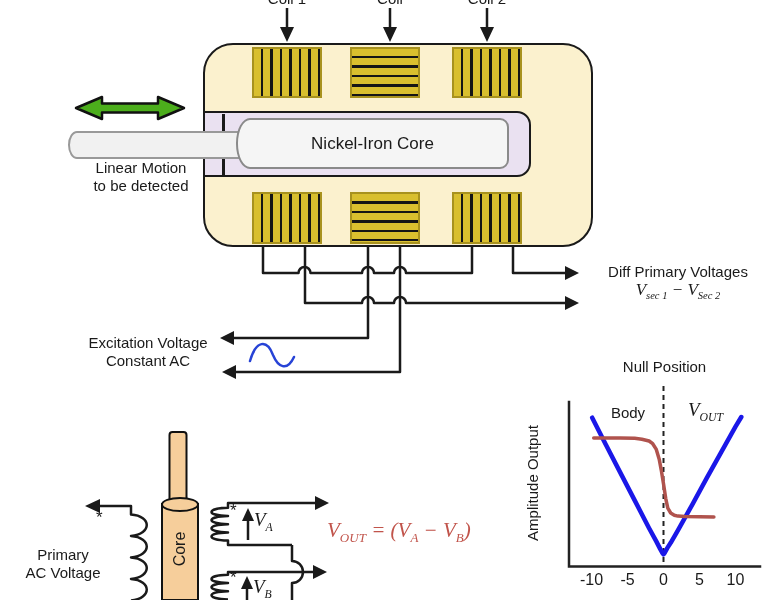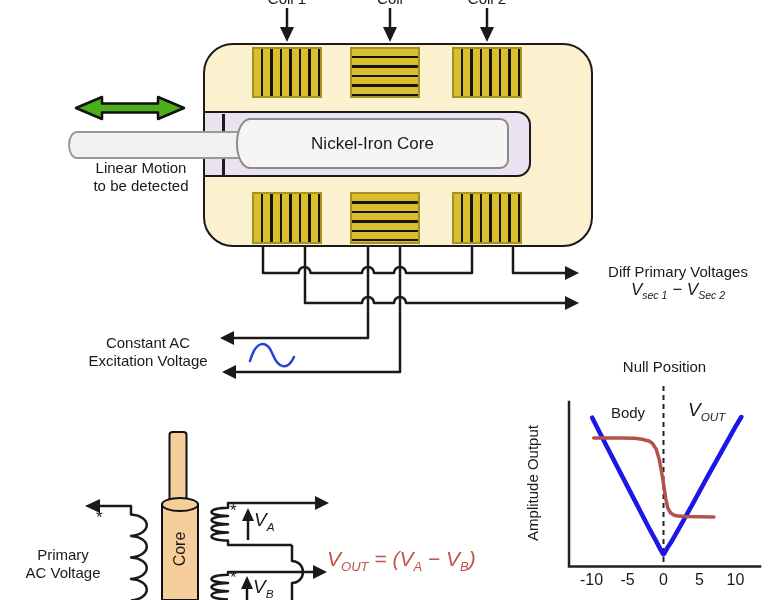--- a/index.html
+++ b/index.html
@@ -28,23 +28,23 @@
   .ah{fill:var(--wire-black);stroke:none;}
   .green-poly{fill:var(--green-arrow);stroke:#111;stroke-width:2.5;stroke-linejoin:round;}
   .sine{fill:none;stroke:var(--sine-blue);stroke-width:2.5;stroke-linecap:round;}
   .axis{fill:none;stroke:#222;stroke-width:2.5;stroke-linecap:square;}
   .dash{fill:none;stroke:#222;stroke-width:2;stroke-dasharray:5,4;}
   .vout-line{fill:none;stroke:var(--vout-blue);stroke-width:4.5;stroke-linejoin:round;stroke-linecap:round;}
   .phase-line{fill:none;stroke:var(--phase-red);stroke-width:3.5;stroke-linejoin:round;stroke-linecap:round;}
   .tan{fill:var(--schematic-core-fill);stroke:#111;stroke-width:2;}
   
   .txt{position:absolute;z-index:3;font-size:15px;line-height:18px;text-align:center;}
-  .math{font-family:Liberation Sans, sans-serif;font-style:italic;}
+  .math{font-family:Liberation Serif, serif;font-style:italic;}
   .math sub,.sub{font-size:0.62em;font-style:italic;}
-  .formula{font-size:21px;color:var(--formula-red);margin-top:29px;}
+  .formula{font-size:21px;color:var(--formula-red);}
   .rot{transform:translate(-50%,-50%) rotate(-90deg);transform-origin:center;white-space:nowrap;}
   .ast{font-size:17px;line-height:10px;z-index:3;position:absolute;}
 </style>
 </head>
 <body>
 
 <div class="stage">
 
   <div class="abs body-shell"></div>
   <div class="abs coil vert" style="left:252px;top:47px;"></div>
@@ -127,22 +127,22 @@
   </div>
 
   <div class="txt" style="left:597px;top:263px;width:162px;">
     <div>Diff Primary Voltages</div>
     <div class="math" style="font-size:17px;">
       <span>V</span><sub>sec 1</sub><span> − </span><span>V</span><sub>Sec 2</sub>
     </div>
   </div>
 
   <div class="txt" style="left:68px;top:334px;width:160px;">
+    <div>Excitation Voltage</div>
     <div>Constant AC</div>
-    <div>Excitation Voltage</div>
   </div>
 
   <div class="txt" style="left:597px;top:358px;width:135px;">Null Position</div>
   <div class="txt rot" style="left:533px;top:483px;">Amplitude Output</div>
   <div class="txt" style="left:602px;top:404px;width:52px;">Body</div>
   <div class="txt math" style="left:688px;top:401px;font-size:19px;">
     <span>V</span><sub>OUT</sub>
   </div>
   <div class="txt" style="left:573.5px;top:571px;width:36px;font-size:16px;text-align:center;">-10</div>
   <div class="txt" style="left:609.5px;top:571px;width:36px;font-size:16px;">-5</div>

